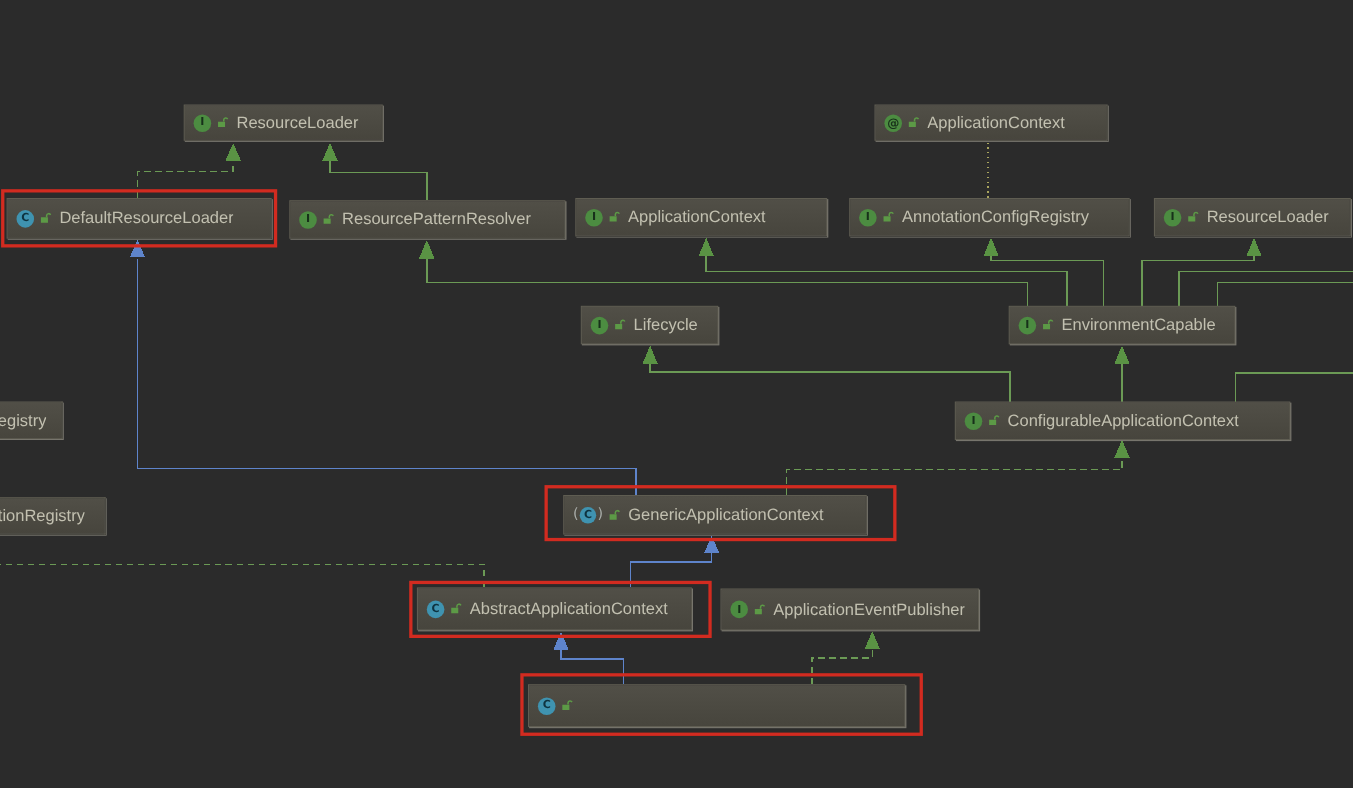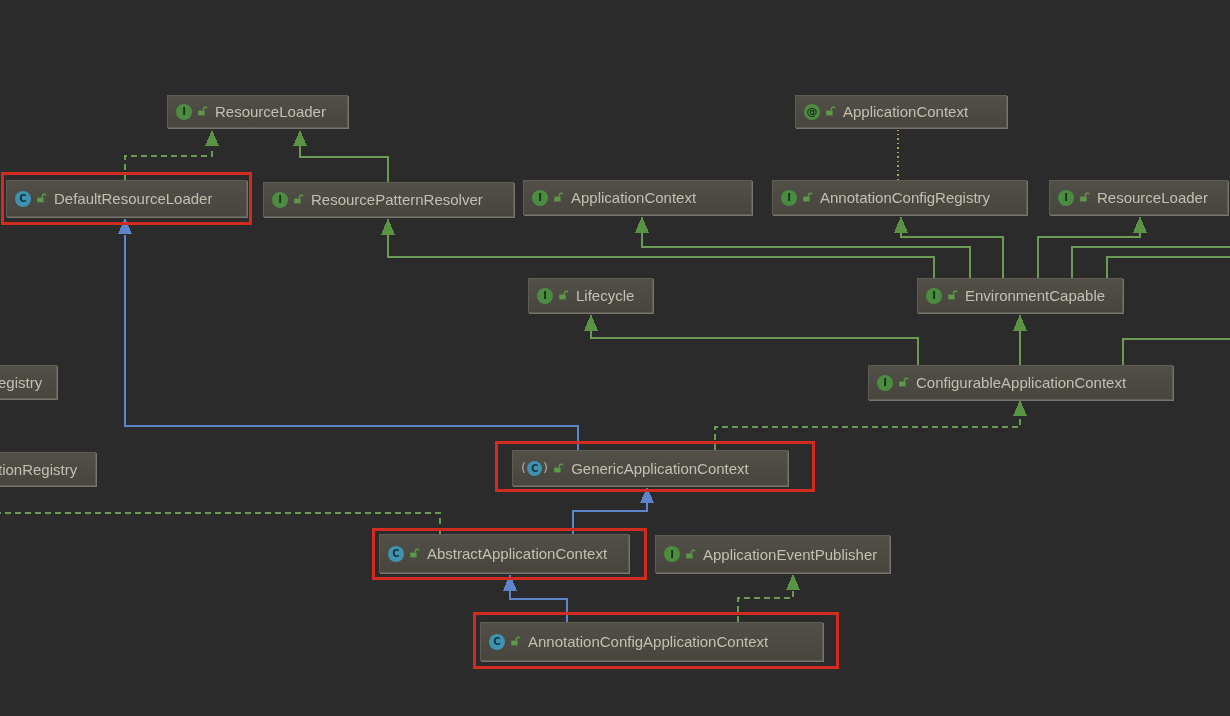--- a/index.html
+++ b/index.html
@@ -216,21 +216,20 @@
       </svg>
     <span class="lbl">ApplicationEventPublisher</span>
   </div>
 
   <div class="node" style="left:480px;top:622px;width:343px;height:39px">
     <span class="icn klass">C</span>
     <svg class="lock" width="11" height="11" viewBox="0 0 11 11">
         <path d="M1.2 4.6h6.4v4.8H1.2z" fill="#5c9a46"></path>
         <path d="M6.4 4.4V2.9a1.9 1.9 0 0 1 3.6-.6" stroke="#5c9a46" fill="none" stroke-width="1.4"></path>
       </svg>
-    <span class="lbl">AnnotationConfigApplicationContext</span>
   </div>
 
   <div class="hl" style="left:1px;top:172px;width:251px;height:53px"></div>
   <div class="hl" style="left:495px;top:441px;width:320px;height:51px"></div>
   <div class="hl" style="left:372px;top:528px;width:275px;height:52px"></div>
   <div class="hl" style="left:473px;top:612px;width:366px;height:57px"></div>
 
 </div>
 
 </body></html>

